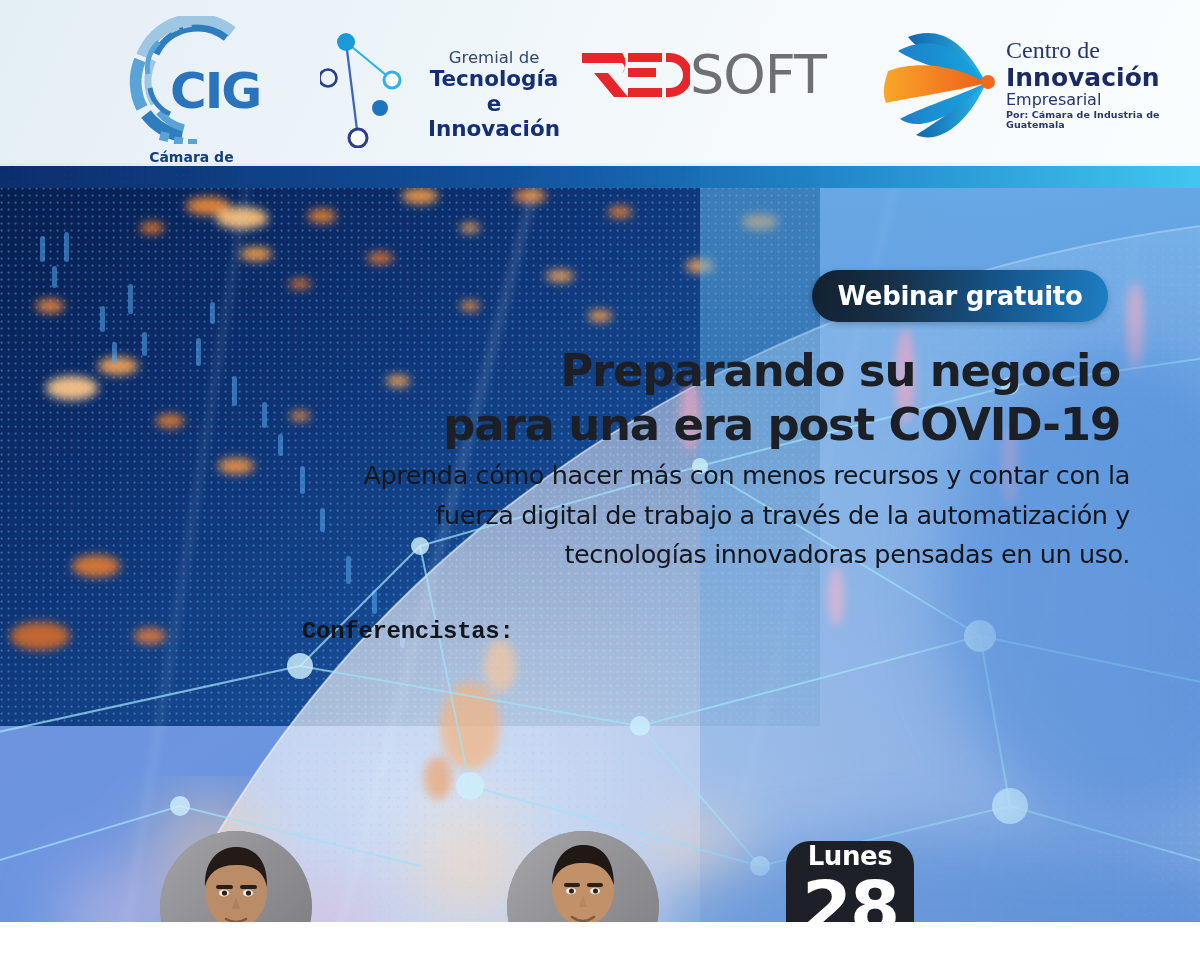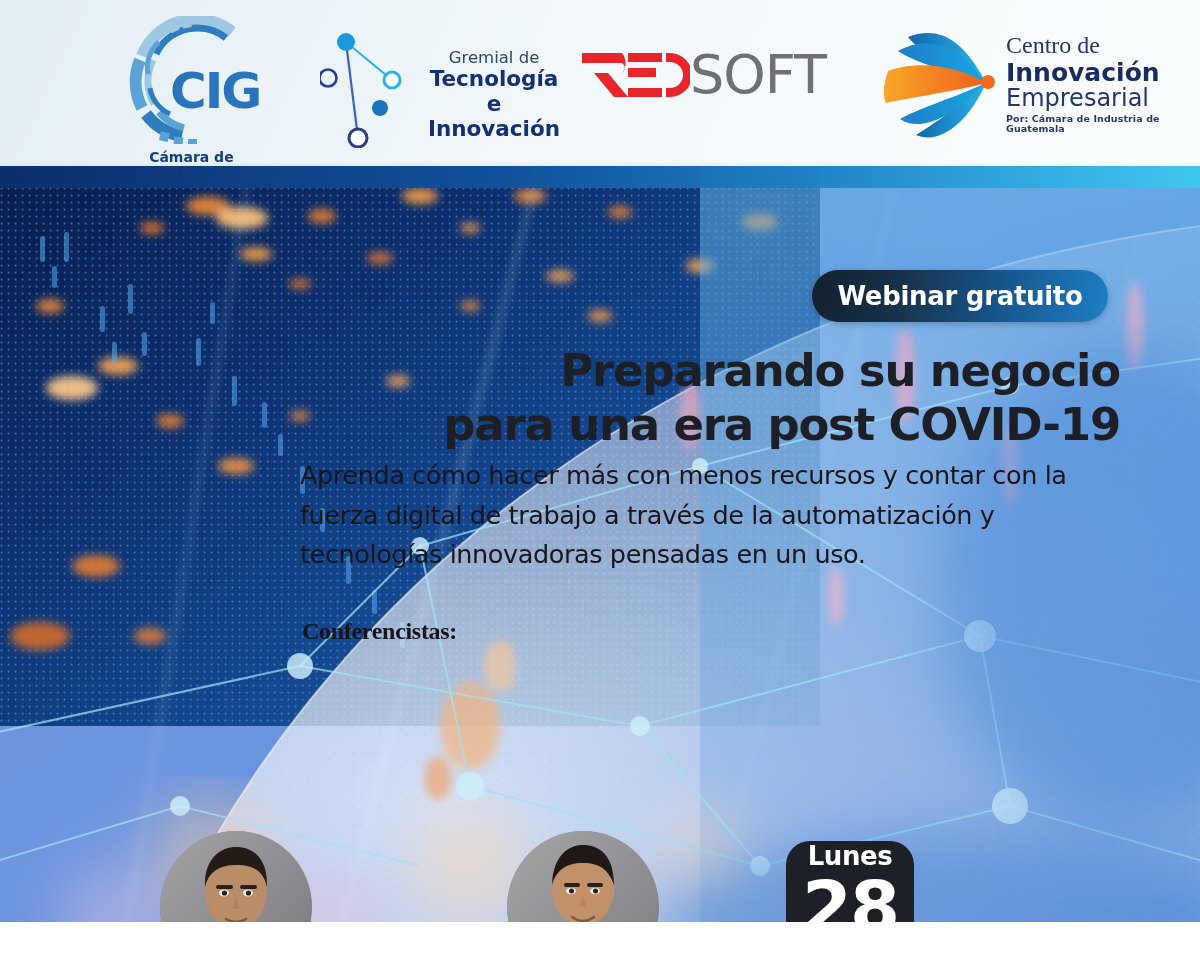--- a/index.html
+++ b/index.html
@@ -117,21 +117,21 @@
     display: flex; align-items: center;
   }
   .cfe-mark { flex: 0 0 132px; width: 132px; height: 130px; }
   .cfe-text {
     margin-left: 6px;
     color: #1c2f6b;
     line-height: 1.08;
   }
   .cfe-l1 { font-family: Liberation Serif, serif; font-size: 24px; font-weight: normal; color:#25356e;}
   .cfe-l2 { font-family: "DejaVu Sans", sans-serif; font-size: 25px; font-weight: bold; color:#1b2a63;}
-  .cfe-l3 { font-family: "DejaVu Sans", sans-serif; font-size: 24px; font-weight: normal; color:#25356e;}
+  .cfe-l3 { font-family: "DejaVu Sans", sans-serif; font-size: 16px; font-weight: normal; color:#25356e;}
   .cfe-l4 { font-family: "DejaVu Sans", sans-serif; font-size: 9.5px; font-weight: bold; color:#28376d; letter-spacing:.1px; margin-top:2px;}
 
   
   .hero {
     position: absolute;
     left: 0; top: 166px;
     width: 1200px; height: 756px;
     overflow: hidden;
     background: #8b5cf6;
   }
@@ -178,36 +178,36 @@
     color: #1d1f26;
     letter-spacing: -1.2px;
   }
   .title .l2 { letter-spacing: -1.2px; }
 
   
   .subtitle {
     position: absolute;
     right: 70px; top: 290px;
     width: 830px;
-    text-align: left;
+    text-align: right;
     z-index: 10;
     font-family: "DejaVu Sans", sans-serif;
     font-weight: normal;
     font-size: 25.5px;
     line-height: 1.55;
     color: #14161c;
     letter-spacing: -.4px;
   }
 
   
   .speakers-label {
     position: absolute;
     left: 302px; top: 452px;
     z-index: 10;
-    font-family: Liberation Serif, serif;
+    font-family: Liberation Mono, monospace;
     font-weight: bold;
     font-size: 24px;
     color: #12151b;
     letter-spacing: -.3px;
   }
 
   
   .speaker-card {
     position: absolute;
     z-index: 8;

